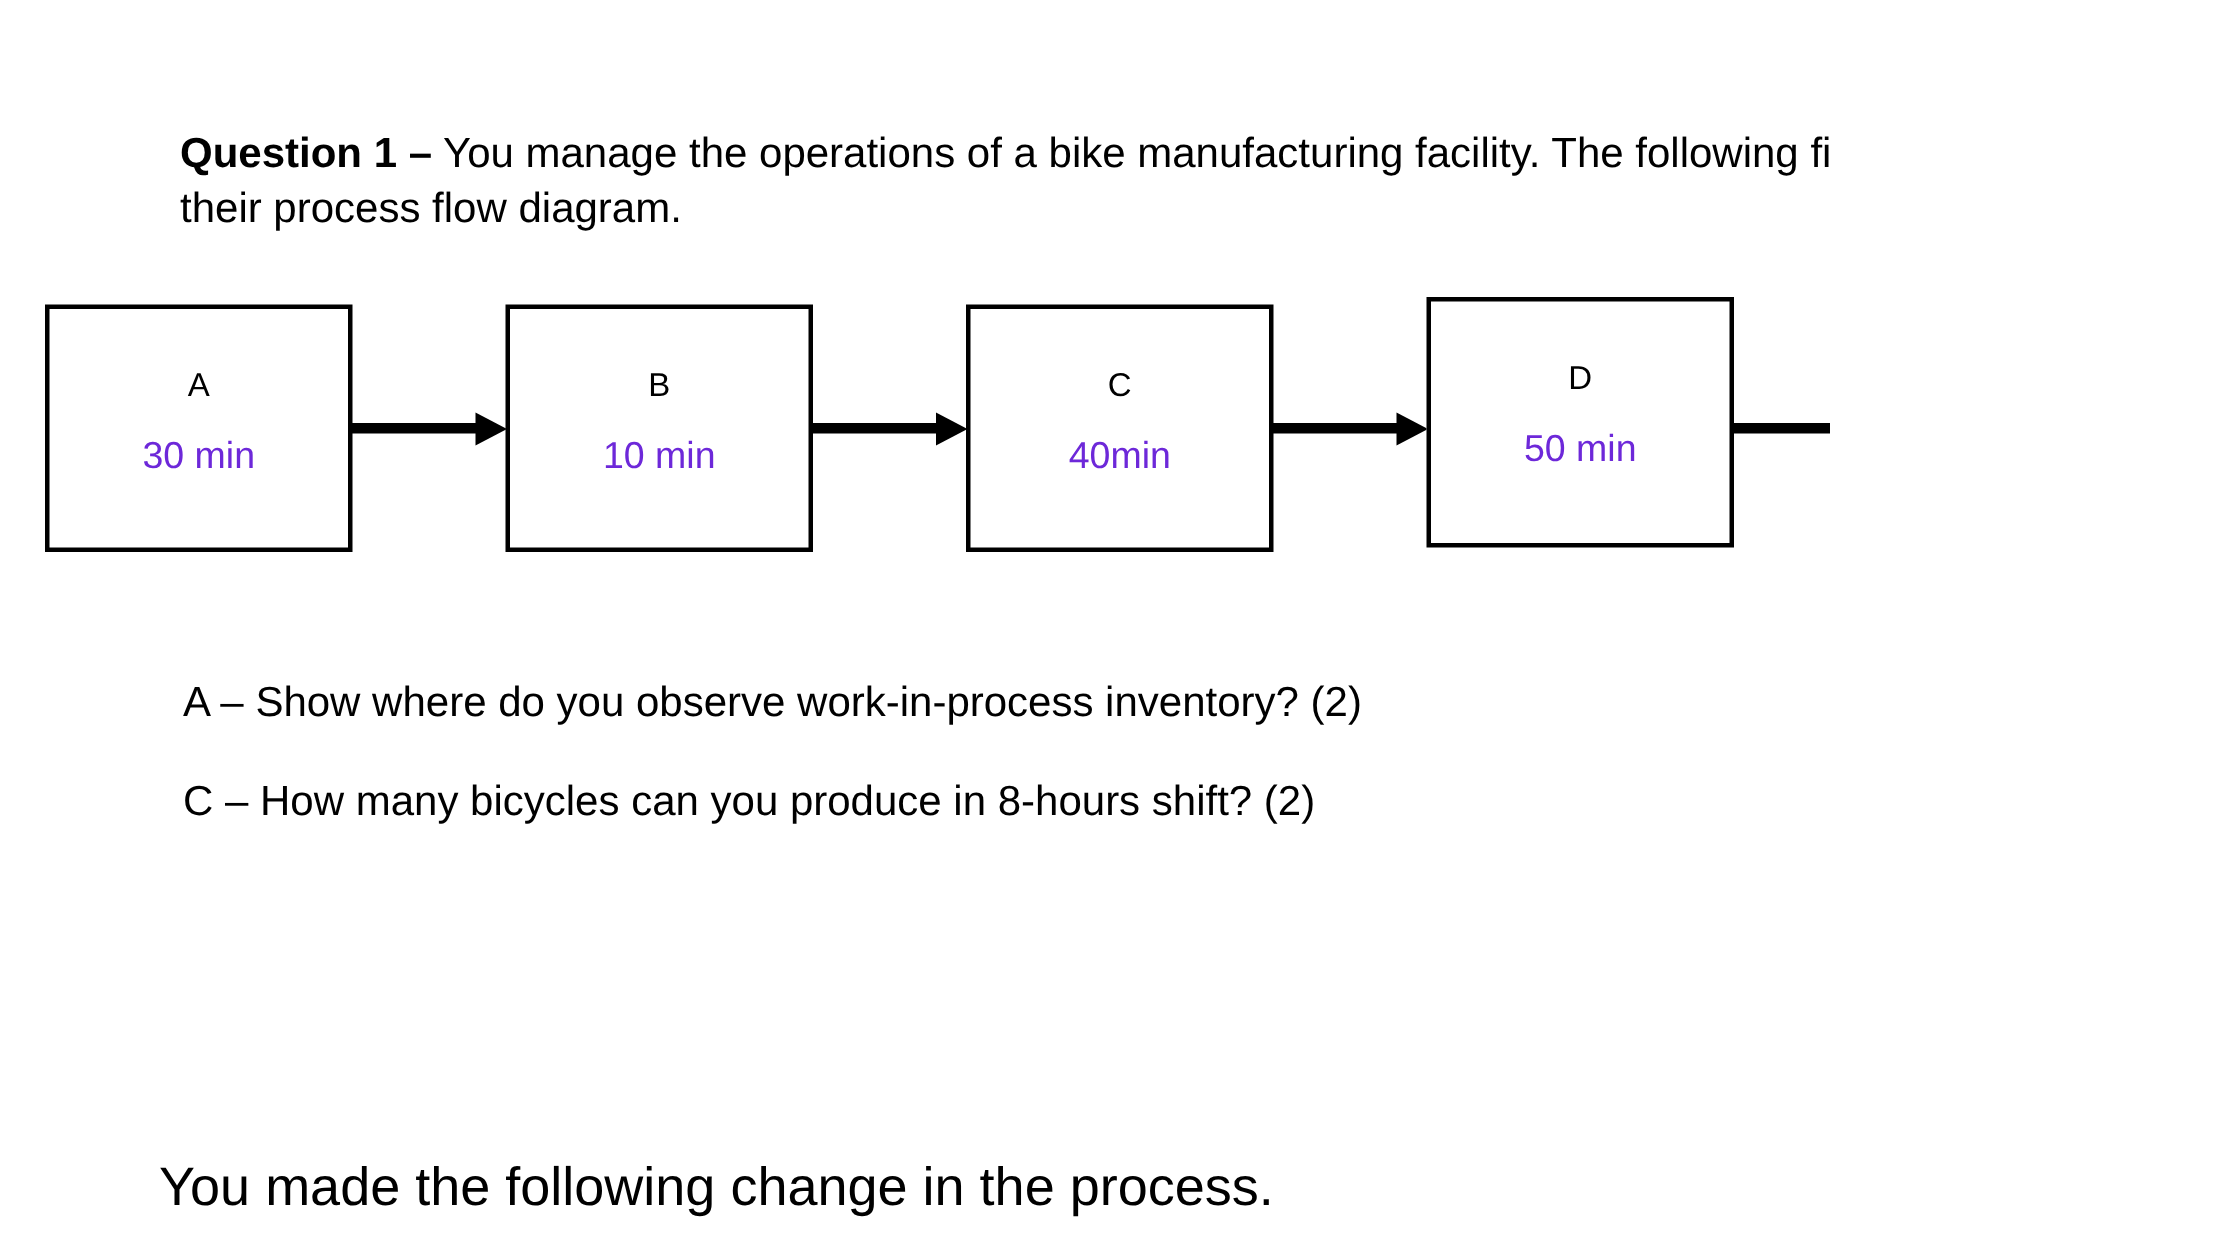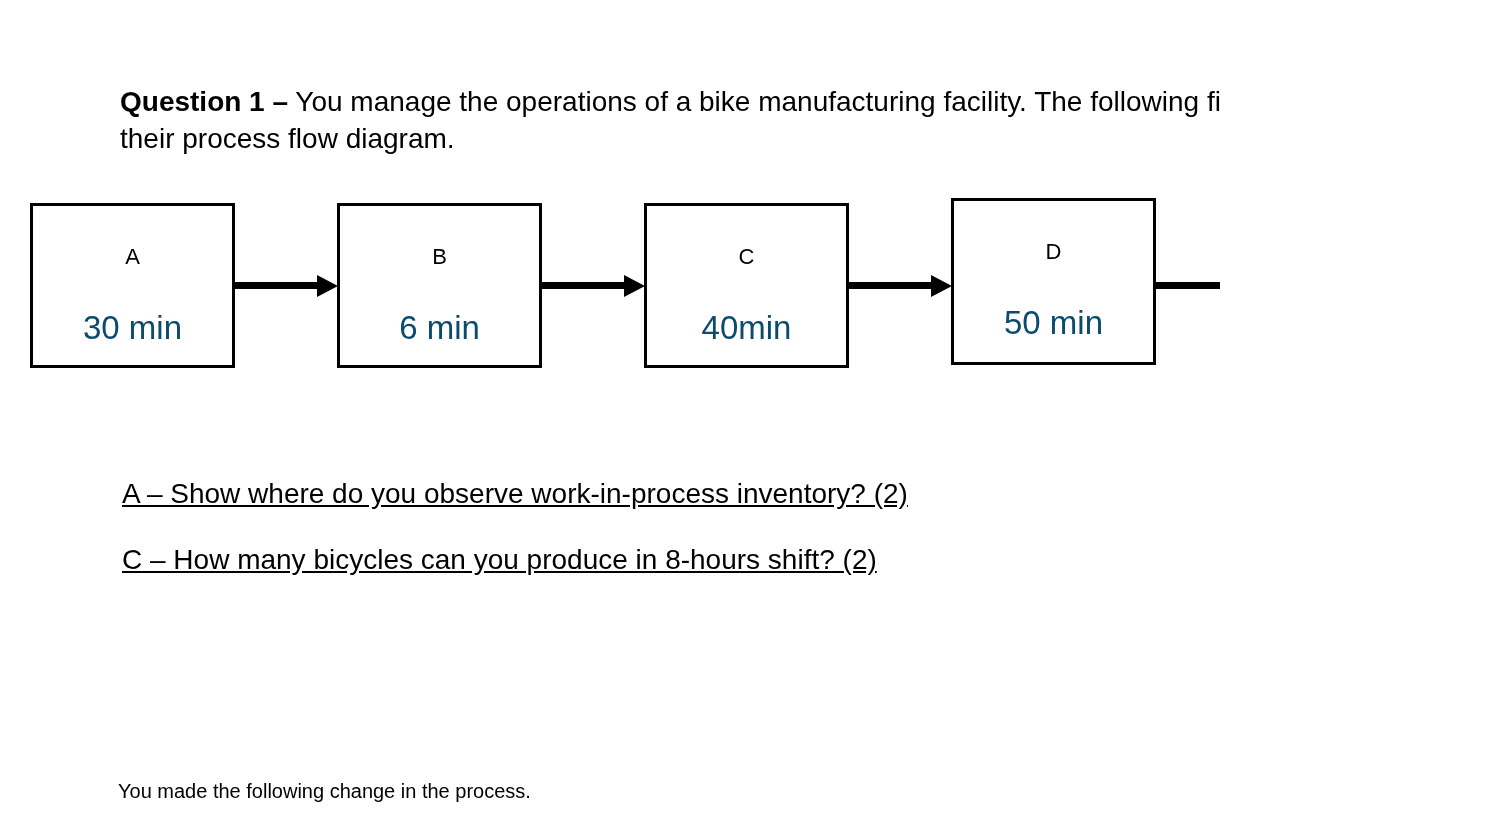--- a/index.html
+++ b/index.html
@@ -52,24 +52,24 @@
   
   .task-box:nth-of-type(7) { transform: translateY(-5px); height: 167px; } 
   .task-box:nth-of-type(9) { transform: translateY(3px); height: 158px; }  
   .box-label {
     margin-top: 38px;
     font-size: 22px;
     line-height: 26px;
     color: #000;
   }
   .box-time {
-    margin-top: 44px;
-    font-size: 33px;
+    margin-top: 20px;
+    font-size: 25px;
     line-height: 28px;
-    color: #0c4a6e;
+    color: #6d28d9;
   }
   .connector {
     flex: 1 1 auto;
     position: relative;
     align-self: stretch;
   }
   .connector .shaft {
     position: absolute;
     left: -2px;
     right: 18px;
@@ -85,37 +85,36 @@
     height: 0;
     border-left: 21px solid #000;
     border-top: 11px solid transparent;
     border-bottom: 11px solid transparent;
   }
 
   
   .questions {
     position: absolute;
     left: 122px;
-    top: 479px;
+    top: 453px;
     width: 1100px;
-    text-decoration: underline;
   }
   .question-line {
     font-size: 28px;
     line-height: 30px;
     margin-bottom: 36px;
     color: #000;
   }
 
   
   .footer-line {
     position: absolute;
-    left: 118px;
+    left: 106px;
     top: 776px;
-    font-size: 20px;
+    font-size: 36px;
     line-height: 30px;
     color: #000;
   }
 </style>
 </head>
 <body>
 
 <div class="page">
 
   <p class="question-header">
@@ -129,21 +128,21 @@
       <div class="box-time">30 min</div>
     </div>
 
     <div class="connector">
       <div class="shaft"></div>
       <div class="head"></div>
     </div>
 
     <div class="task-box">
       <div class="box-label">B</div>
-      <div class="box-time">6 min</div>
+      <div class="box-time">10 min</div>
     </div>
 
     <div class="connector">
       <div class="shaft"></div>
       <div class="head"></div>
     </div>
 
     <div class="task-box">
       <div class="box-label">C</div>
       <div class="box-time">40min</div>

